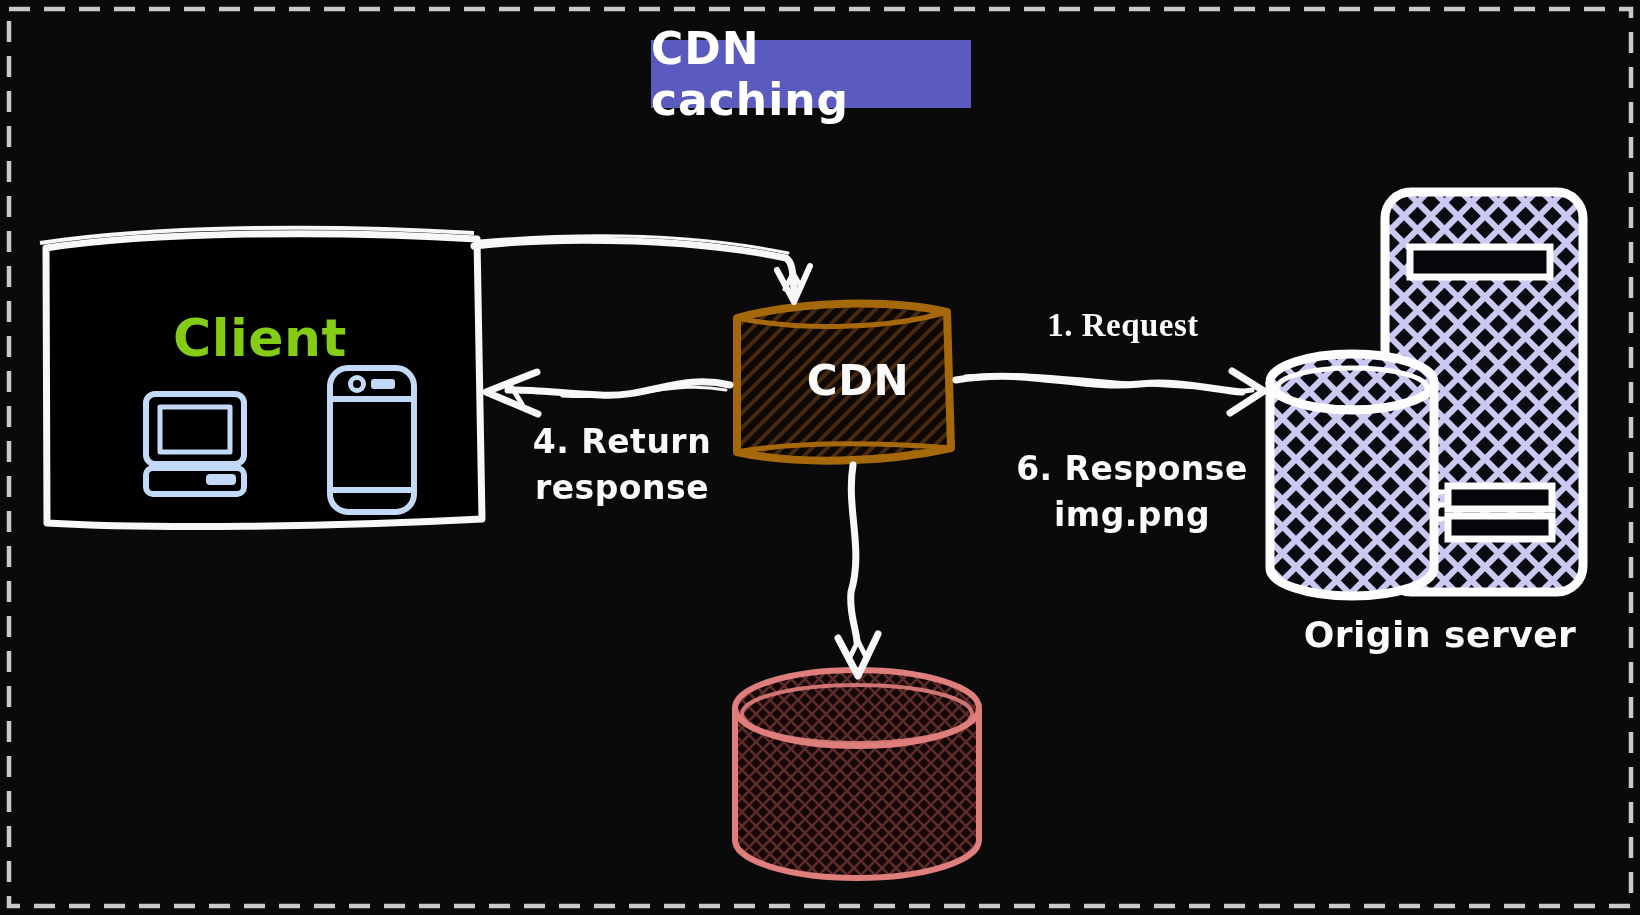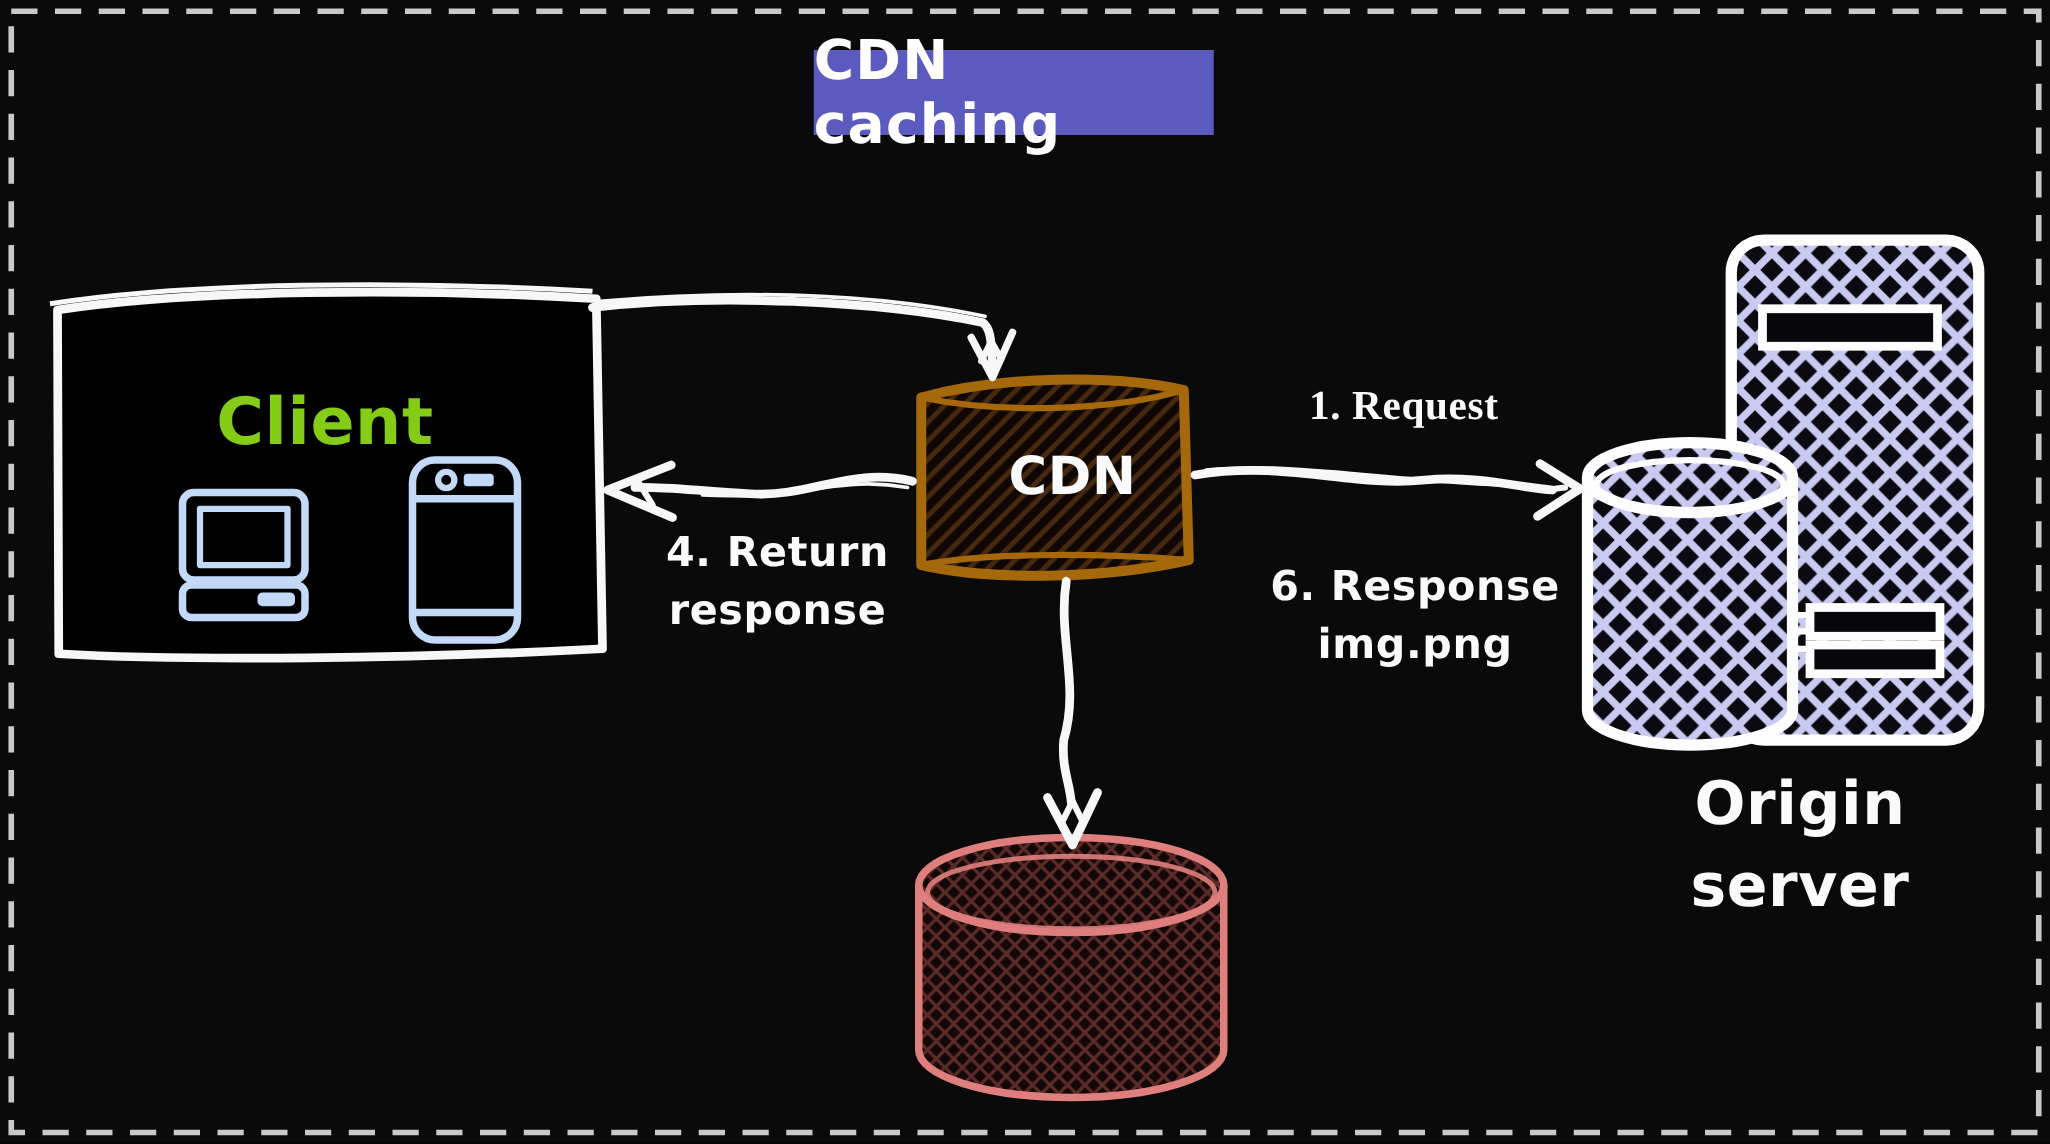--- a/index.html
+++ b/index.html
@@ -14,21 +14,21 @@
     letter-spacing:0.5px;
   }
   .title{
     position:absolute;left:651px;top:40px;width:320px;height:68px;
     background:#5b5abe;color:#ffffff;display:flex;align-items:center;justify-content:center;
     font-size:44px;font-weight:700;letter-spacing:1px;
   }
   .client-label{left:85px;top:283px;width:350px;font-size:52px;font-weight:700;color:#84cc16;margin-top:20px;}
   .cdn-label{left:758px;top:352px;width:200px;font-size:42px;font-weight:700;}
   .assets-label{left:757px;top:766px;width:200px;font-size:40px;font-weight:700;}
-  .origin-label{left:1280px;top:610px;width:320px;font-size:48px;text-align:center;}
+  .origin-label{left:1280px;top:610px;width:320px;font-size:36px;text-align:center;}
   .step{font-size:33px;}
   .step1{left:1003px;top:303px;width:240px;font-family:Liberation Serif, serif;}
   .step2{left:1012px;top:446px;width:240px;}
   .step3{left:467px;top:556px;width:240px;}
   .step4{left:502px;top:419px;width:240px;}
 </style>
 </head>
 <body>
 
 <div class="canvas">

